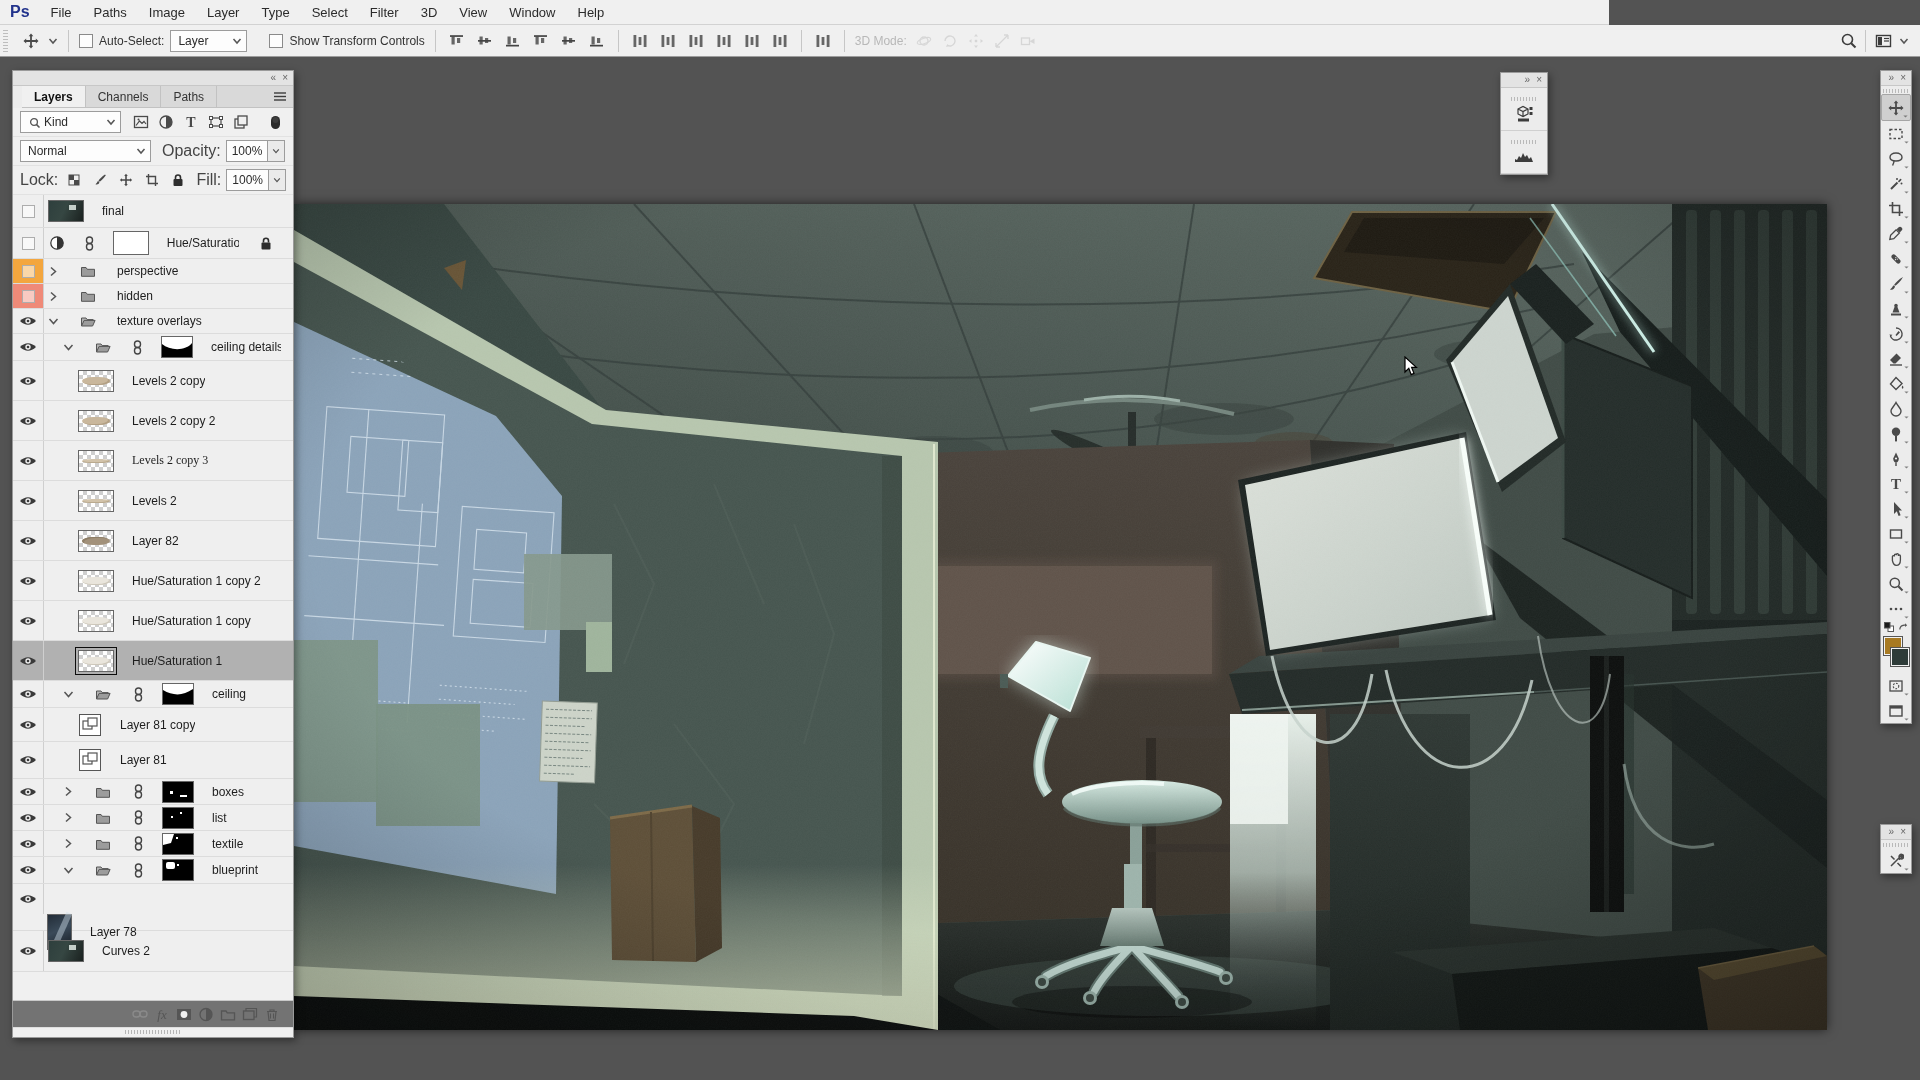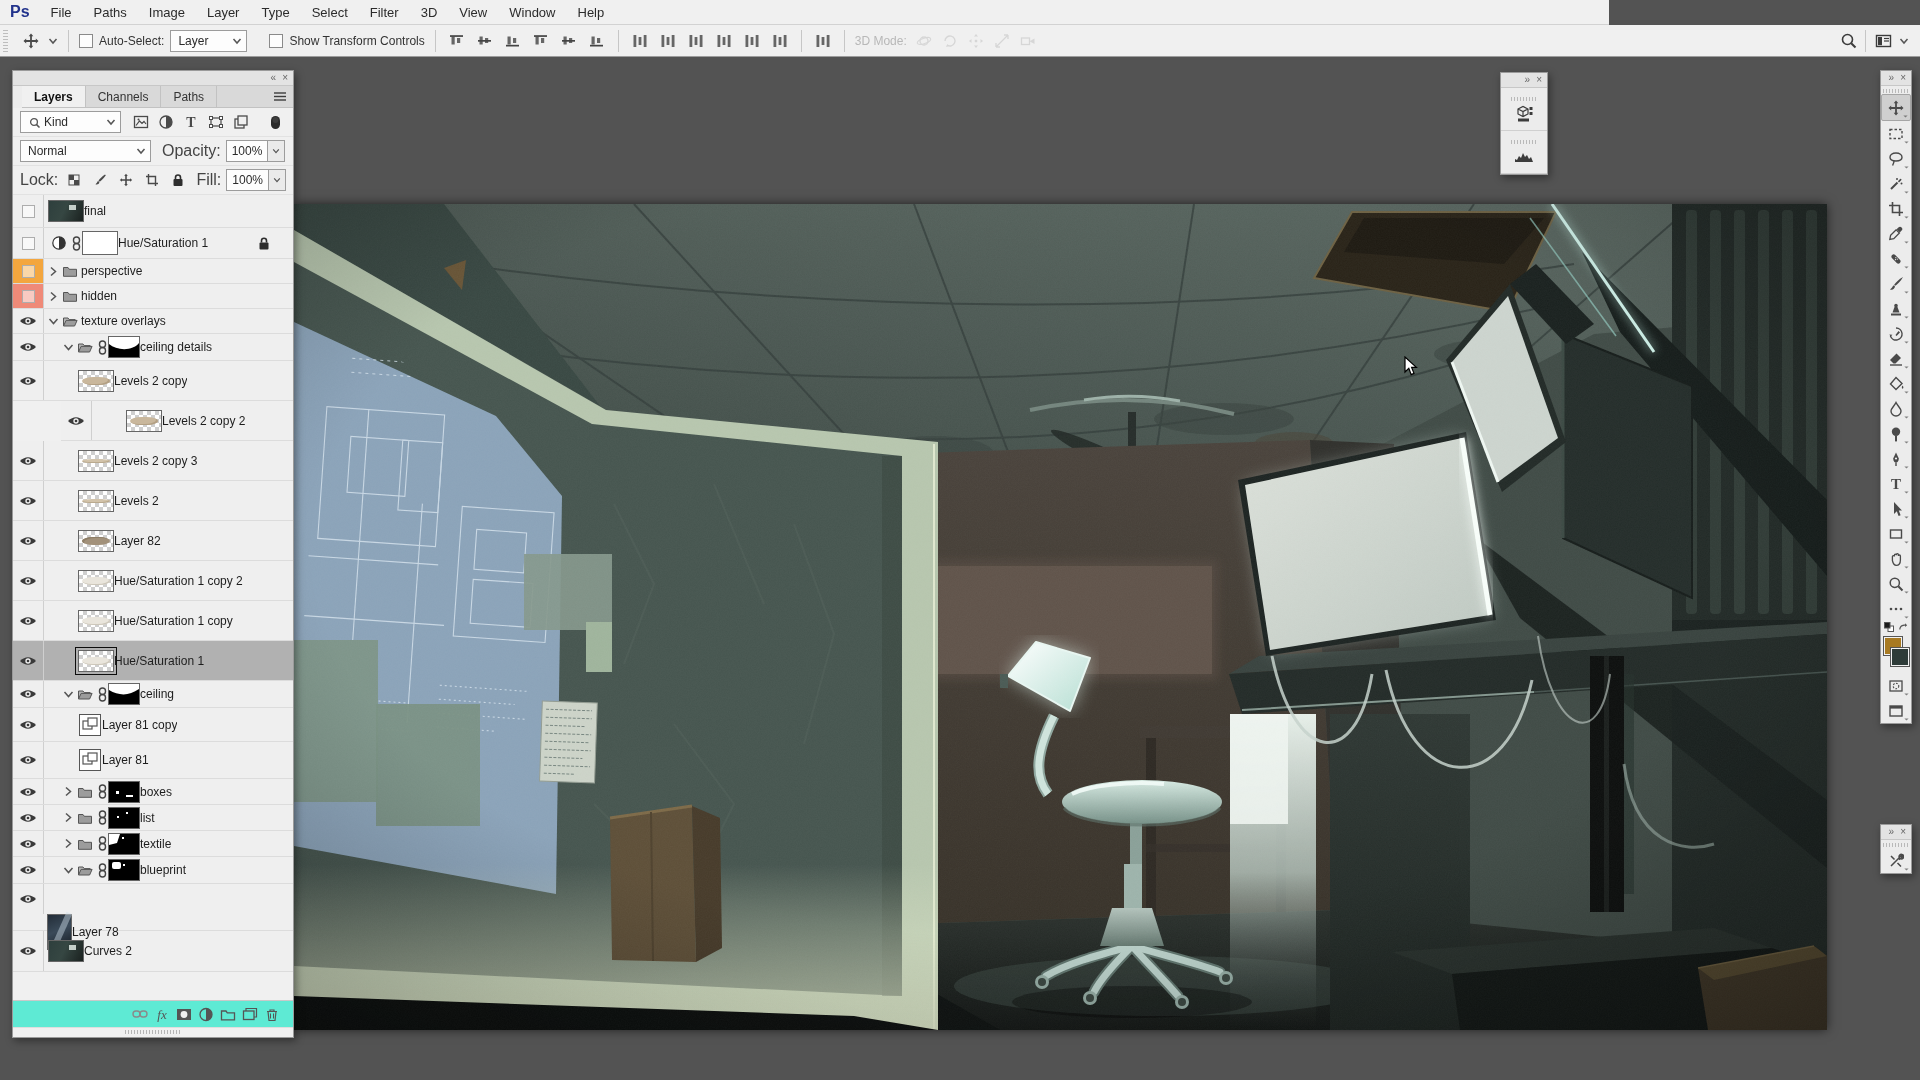--- a/index.html
+++ b/index.html
@@ -32,38 +32,38 @@
   .tab.active{background:#f0f0f0;font-weight:bold;color:#111;}
   #tabs .ic{margin-left:auto;margin-right:2px;}
   .prow{display:flex;align-items:center;gap:5px;padding:0 7px;height:28px;border-bottom:1px solid #e2e2e2;background:#f0f0f0;}
   #layerlist{flex:1;overflow:hidden;background:#f0f0f0;}
   .lrow{display:flex;align-items:stretch;border-bottom:1px solid #dcdcdc;background:#efefef;}
   .lrow.sel{background:#b1b1b1;}
   .eyecell{width:30px;flex:0 0 30px;border-right:1px solid #cfcfcf;display:flex;align-items:center;justify-content:center;}
   .eyecell.orange{background:#f3a63e;}
   .eyecell.red{background:#ef8a78;}
   .emptysq{width:11px;height:11px;border:1px solid #adadad;background:rgba(255,255,255,.55);}
-  .lcontent{display:flex;align-items:center;gap:0;flex:1;min-width:0;padding-right:12px;}
+  .lcontent{display:flex;align-items:center;gap:18px;flex:1;min-width:0;padding-right:12px;}
   .lname{font-size:12px;color:#1d1d1d;white-space:nowrap;overflow:hidden;}
   .thumb{position:relative;width:36px;height:22px;border:1px solid #666;box-sizing:border-box;flex:0 0 auto;}
   .checker{background-image:linear-gradient(45deg,#cfcfcf 25%,transparent 25%,transparent 75%,#cfcfcf 75%),linear-gradient(45deg,#cfcfcf 25%,#ffffff 25%,#ffffff 75%,#cfcfcf 75%);background-size:8px 8px;background-position:0 0,4px 4px;background-color:#fff;}
   .blob:after{content:'';position:absolute;left:3px;right:3px;top:6px;bottom:6px;border-radius:45%/55%;}
   .th-beige:after{background:#c9b79c;box-shadow:inset -2px -1px 0 #b3a084;}
   .th-beige2:after{top:8px;bottom:8px;background:#d2c3aa;box-shadow:inset -1px -1px 0 #b9a98e;}
   .th-beige3:after{background:#a2917a;box-shadow:inset 2px 1px 0 #8d7d66;}
   .th-pale:after{background:#e9e5dc;box-shadow:inset -1px -1px 0 #cdc7ba;}
   .th-scene{background:linear-gradient(115deg,#2e3f3d 0%,#45585391 45%,#1a211f 100%);background-color:#22302d;}
   .th-scene:after{content:'';position:absolute;left:58%;top:22%;width:7px;height:5px;background:#dfe9e3;opacity:.85;}
   .th-tall{width:25px;height:36px;background:linear-gradient(155deg,#232d38 0%,#3a4a59 45%,#141a21 100%);}
   .th-tall:after{content:'';position:absolute;left:9px;top:-4px;width:6px;height:46px;background:#cfdde8;opacity:.45;transform:rotate(24deg);}
   .maskth{width:30px;height:20px;border:1px solid #666;flex:0 0 auto;display:block;}
   .whitemask{width:34px;height:22px;border:1px solid #666;background:#fff;flex:0 0 auto;}
   .sel .thumb{outline:1px solid #0d0d0d;outline-offset:2px;}
   .rowlock{margin-left:auto;margin-right:6px;}
-  #lfooter{height:26px;border-top:1px solid #c9c9c9;display:flex;align-items:center;justify-content:flex-end;gap:0;padding:0 10px;background:#5eead4;}
+  #lfooter{height:26px;border-top:1px solid #c9c9c9;display:flex;align-items:center;justify-content:flex-end;gap:0;padding:0 10px;background:#737373;}
   #lgrip{height:9px;background:#f0f0f0;border-top:1px solid #dedede;}
   #lgrip div{width:56px;height:4px;margin:2px auto 0;background:repeating-linear-gradient(to right,#b5b5b5 0 1px,transparent 1px 3px);}
   
   #toolbar{left:1880px;top:70px;width:30px;display:flex;flex-direction:column;align-items:stretch;}
   .tool{position:relative;height:25px;display:flex;align-items:center;justify-content:center;}
   .tool:after{content:'';position:absolute;right:3px;bottom:3px;border-style:solid;border-width:3px 0 0 3px;border-color:transparent transparent transparent #555;transform:rotate(-45deg);opacity:.7;}
   .tool.sel{background:#cfcfcf;border:1px solid #a5a5a5;border-radius:2px;}
   #swatches{position:relative;height:36px;margin:2px 0;}
   #fgsw{position:absolute;left:3px;top:2px;width:16px;height:16px;border:1px solid #f2f2f2;outline:1px solid #555;}
   #bgsw{position:absolute;left:10px;top:13px;width:16px;height:16px;border:1px solid #f2f2f2;outline:1px solid #555;}
@@ -856,36 +856,36 @@
                 <circle cx="9" cy="6" r="2.7" fill="#efefef"></circle>
                 <circle cx="9" cy="6" r="1.3" fill="#3a3a3a"></circle>
               </svg>
             </span>
           </div>
           <div class="lcontent" style="padding-left: 34px;">
             <div class="thumb checker blob th-beige"></div>
             <span class="lname">Levels 2 copy</span>
           </div>
         </div>
-        <div class="lrow" style="height: 39px; margin-left: 48px;">
+        <div class="lrow" style="height: 39px;">
           <div class="eyecell">
             <span class="ic">
               <svg width="18" height="12" viewBox="0 0 18 12" xmlns="http://www.w3.org/2000/svg">
                 <path d="M1 6 Q9 -1.5 17 6 Q9 13.5 1 6Z" fill="#3a3a3a"></path>
                 <circle cx="9" cy="6" r="2.7" fill="#efefef"></circle>
                 <circle cx="9" cy="6" r="1.3" fill="#3a3a3a"></circle>
               </svg>
             </span>
           </div>
           <div class="lcontent" style="padding-left: 34px;">
             <div class="thumb checker blob th-beige"></div>
             <span class="lname">Levels 2 copy 2</span>
           </div>
         </div>
-        <div class="lrow" style="height: 39px;">
+        <div class="lrow" style="height: 39px; font-family: Liberation Serif, serif;">
           <div class="eyecell">
             <span class="ic">
               <svg width="18" height="12" viewBox="0 0 18 12" xmlns="http://www.w3.org/2000/svg">
                 <path d="M1 6 Q9 -1.5 17 6 Q9 13.5 1 6Z" fill="#3a3a3a"></path>
                 <circle cx="9" cy="6" r="2.7" fill="#efefef"></circle>
                 <circle cx="9" cy="6" r="1.3" fill="#3a3a3a"></circle>
               </svg>
             </span>
           </div>
           <div class="lcontent" style="padding-left: 34px;">

